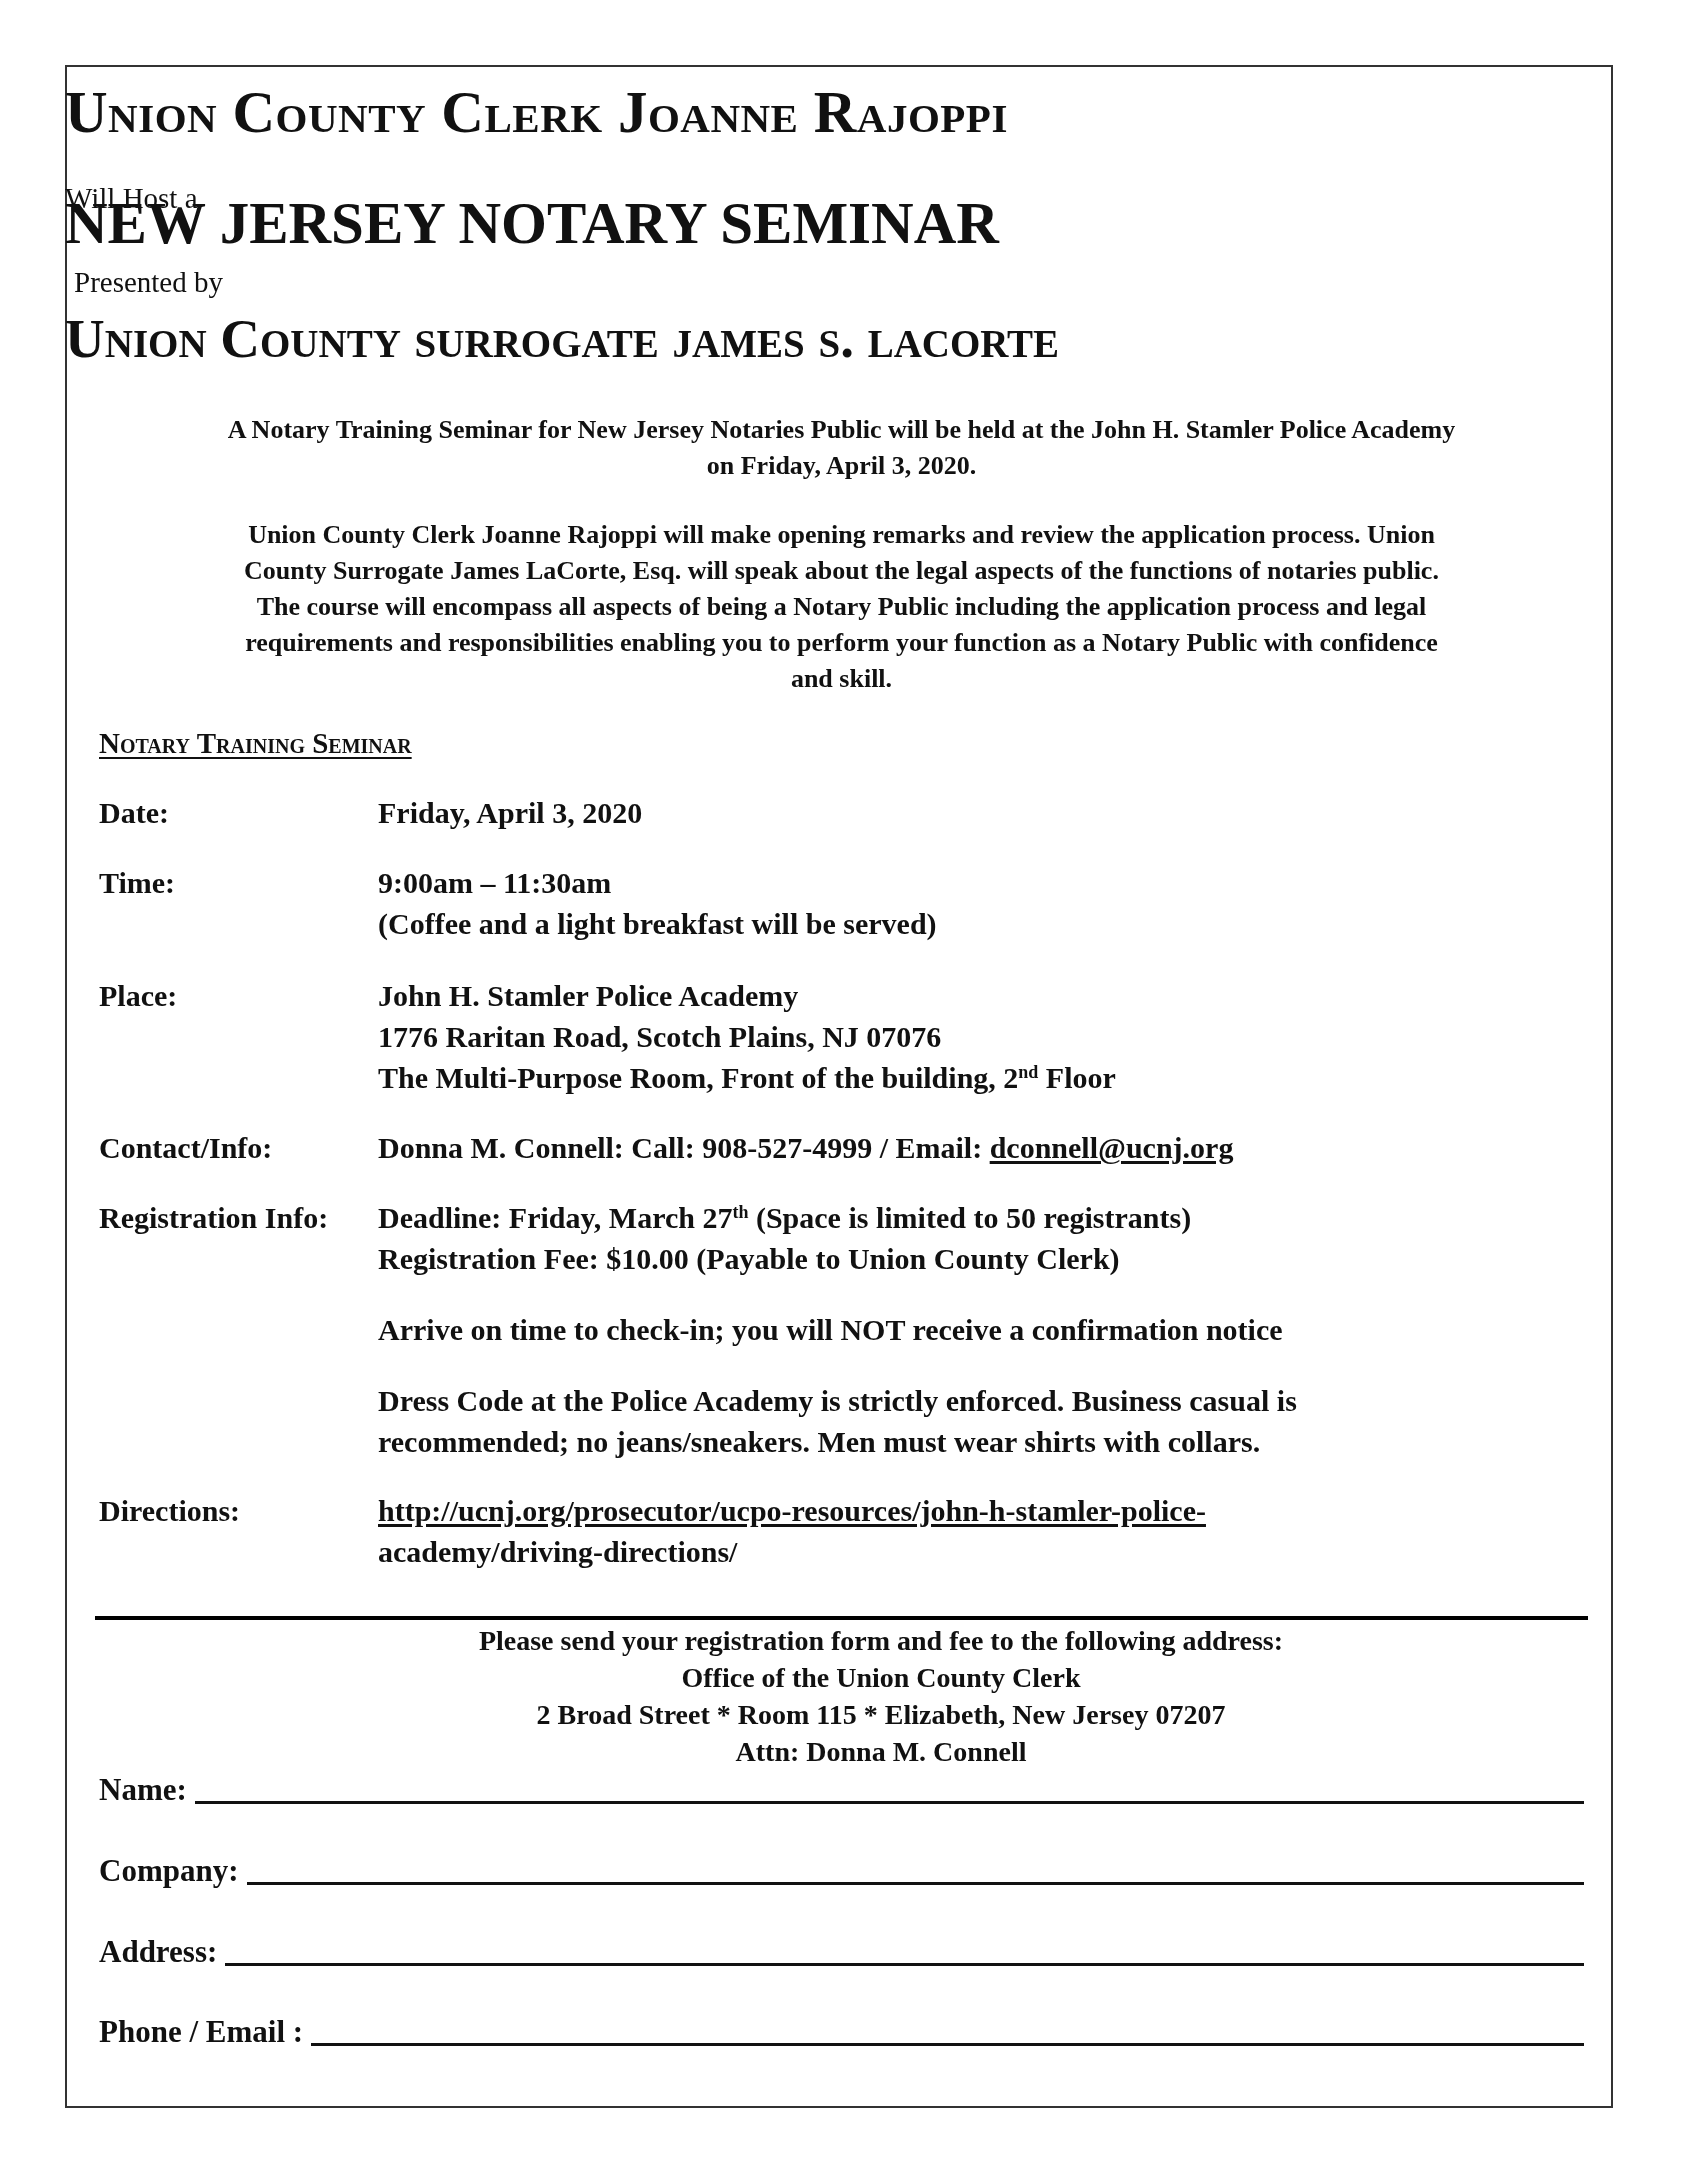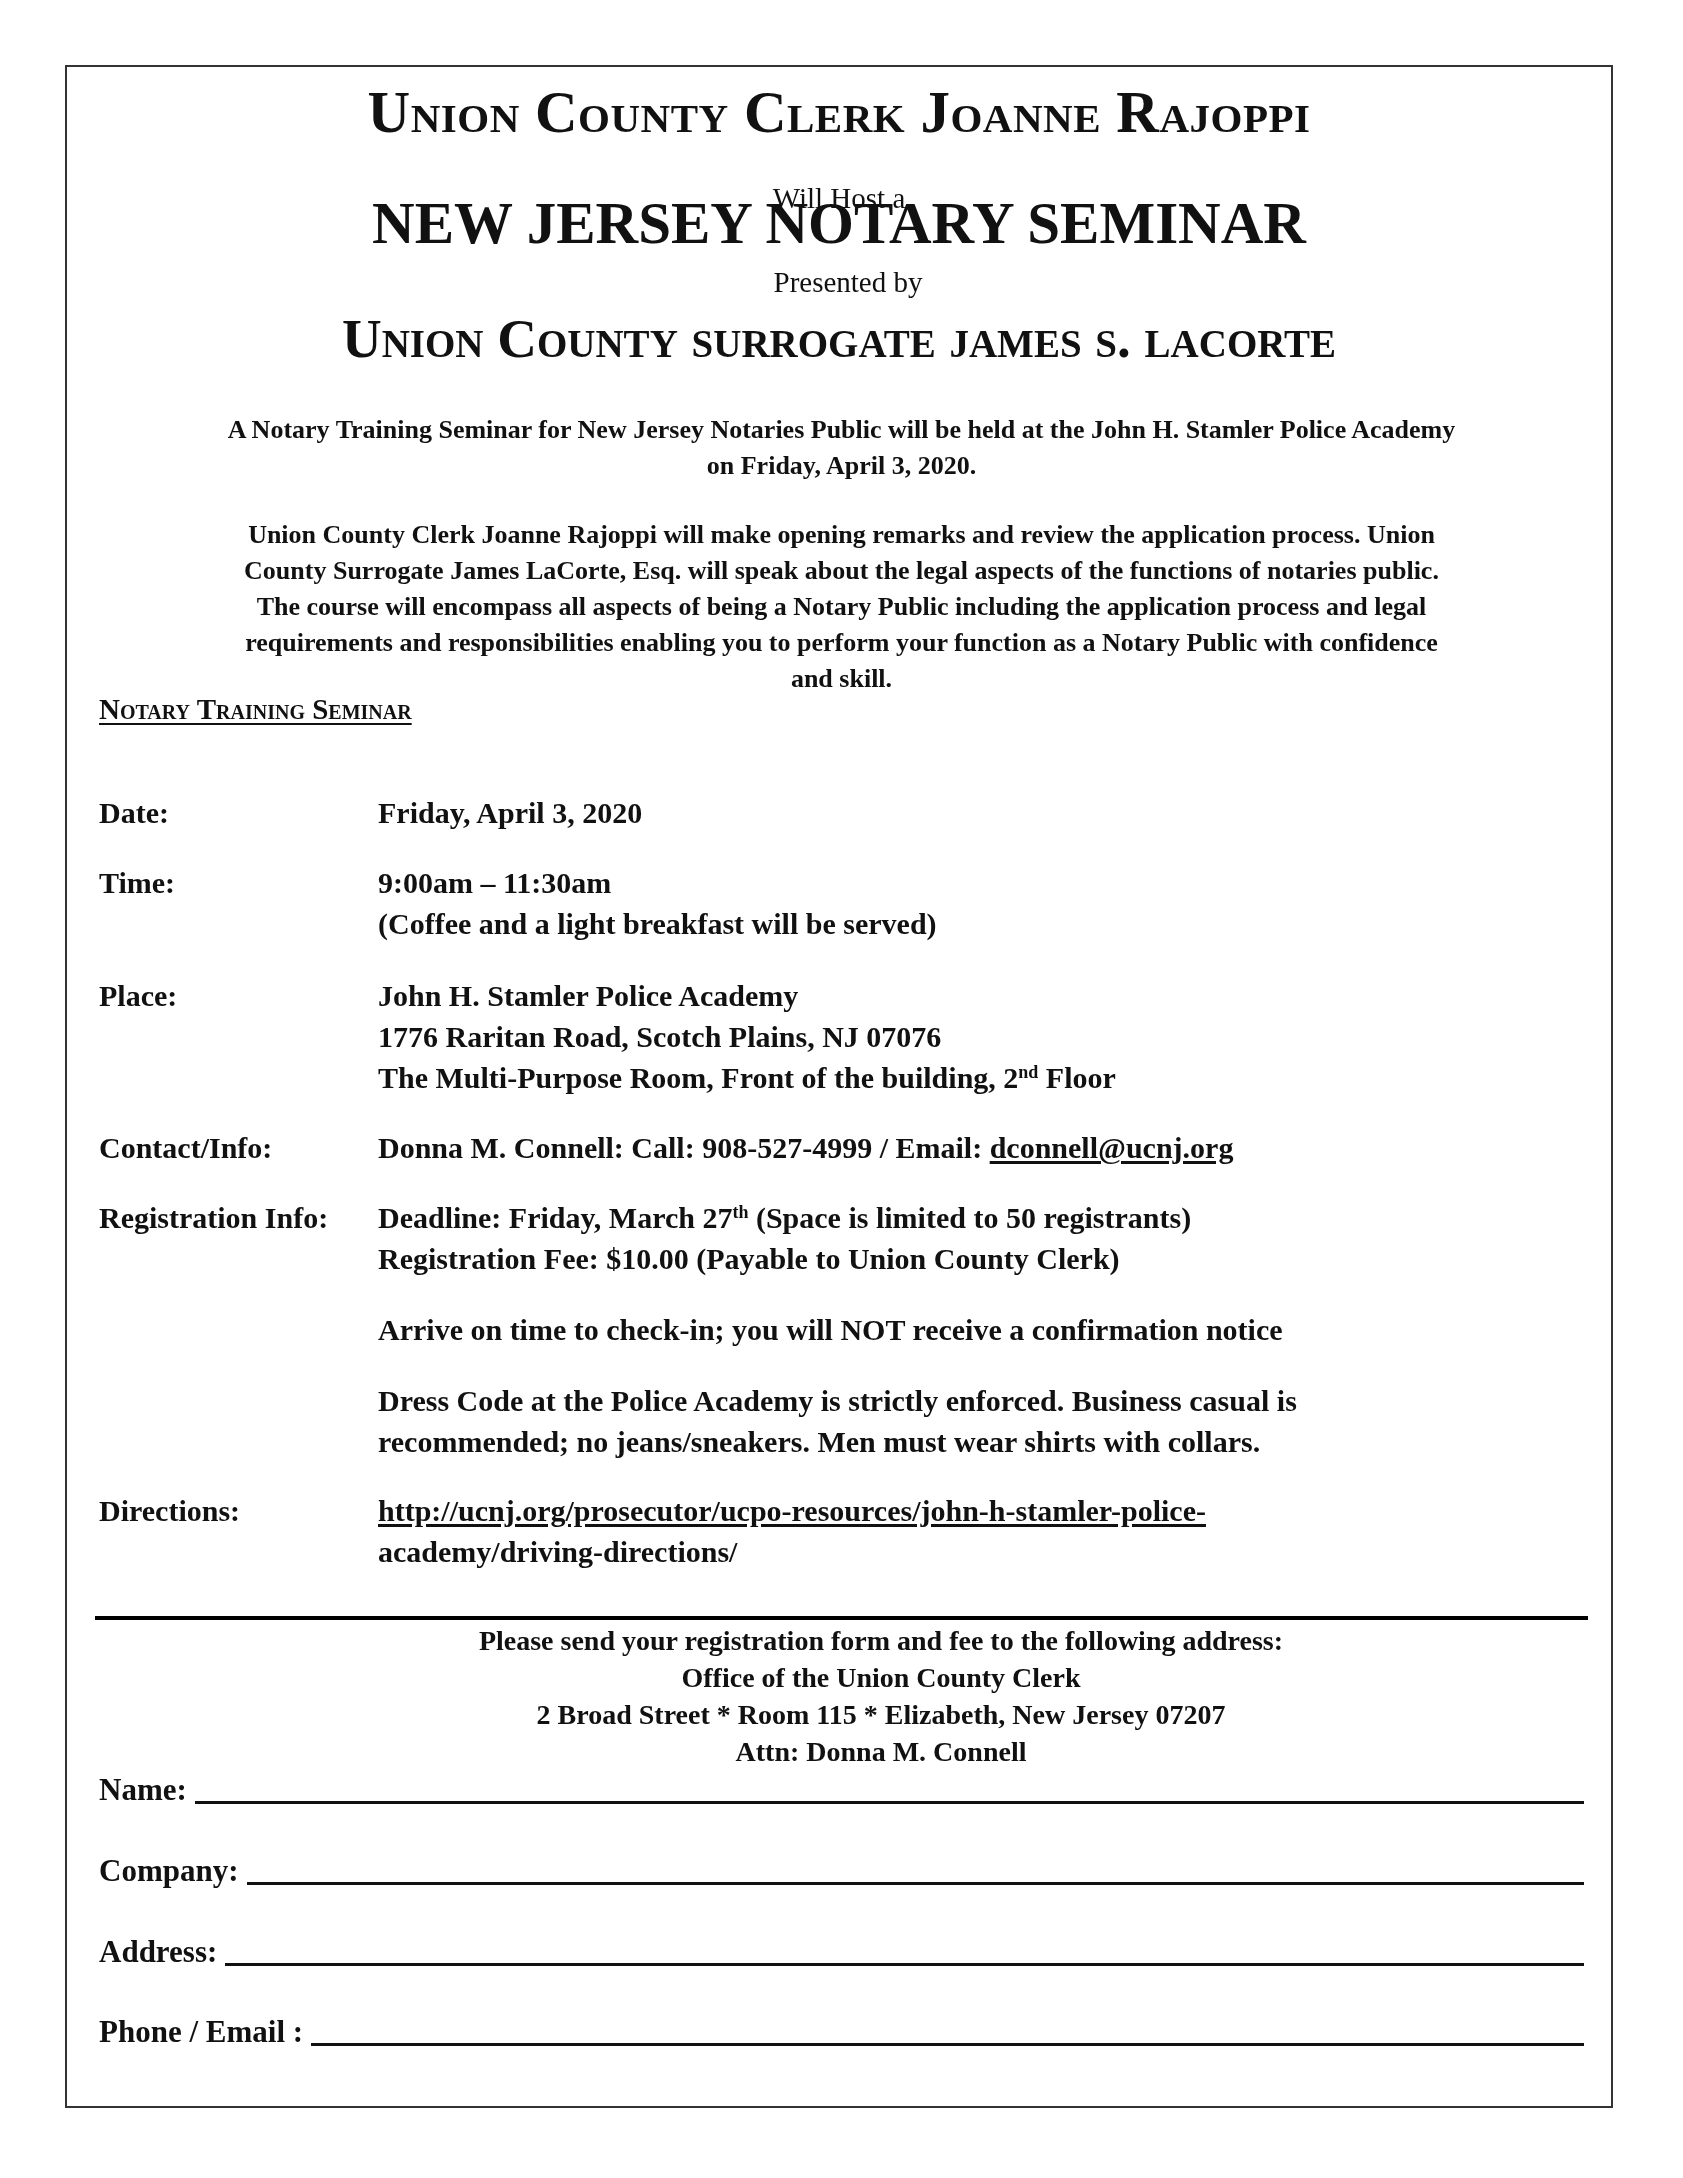--- a/index.html
+++ b/index.html
@@ -21,21 +21,21 @@
     top: 65px;
     width: 1548px;
     height: 2043px;
     border: 2px solid #333333;
     box-sizing: border-box;
   }
   .center {
     position: absolute;
     left: 65px;
     width: 1548px;
-    text-align: center;
+    text-align: left;
     white-space: nowrap;
   }
   .title-sc {
     font-weight: bold;
     font-variant: small-caps;
     font-size: 59px;
     line-height: 59px;
     letter-spacing: 0.5px;
   }
   .title-caps {
@@ -59,21 +59,21 @@
     left: 99px;
     width: 1485px;
     font-weight: bold;
     font-size: 26px;
     line-height: 36px;
   }
   .para .ln { display: block; white-space: nowrap; text-align: center; }
   .section-heading {
     position: absolute;
     left: 99px;
-    top: 692px;
+    top: 726px;
     font-weight: bold;
     font-variant: small-caps;
     font-size: 29px;
     line-height: 34px;
     text-decoration: underline;
     text-underline-offset: 4px;
   }
   .row {
     position: absolute;
     left: 99px;

